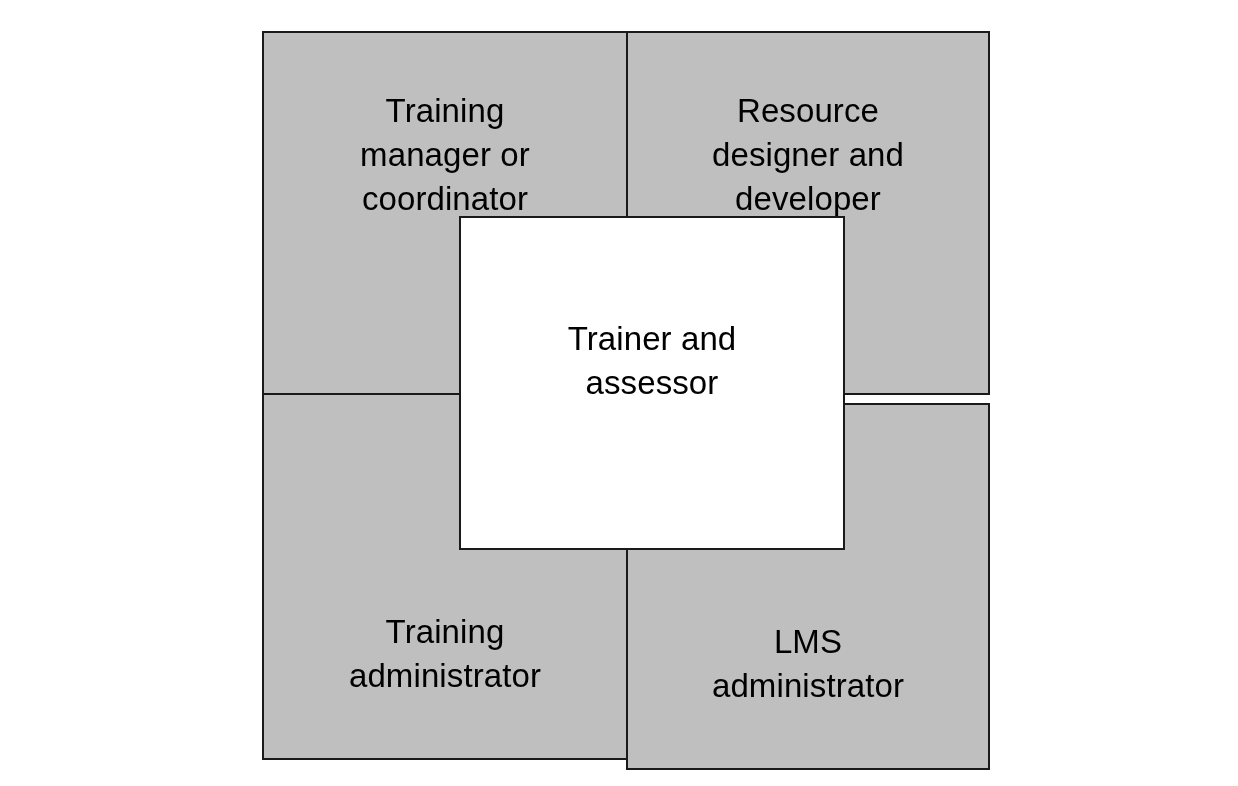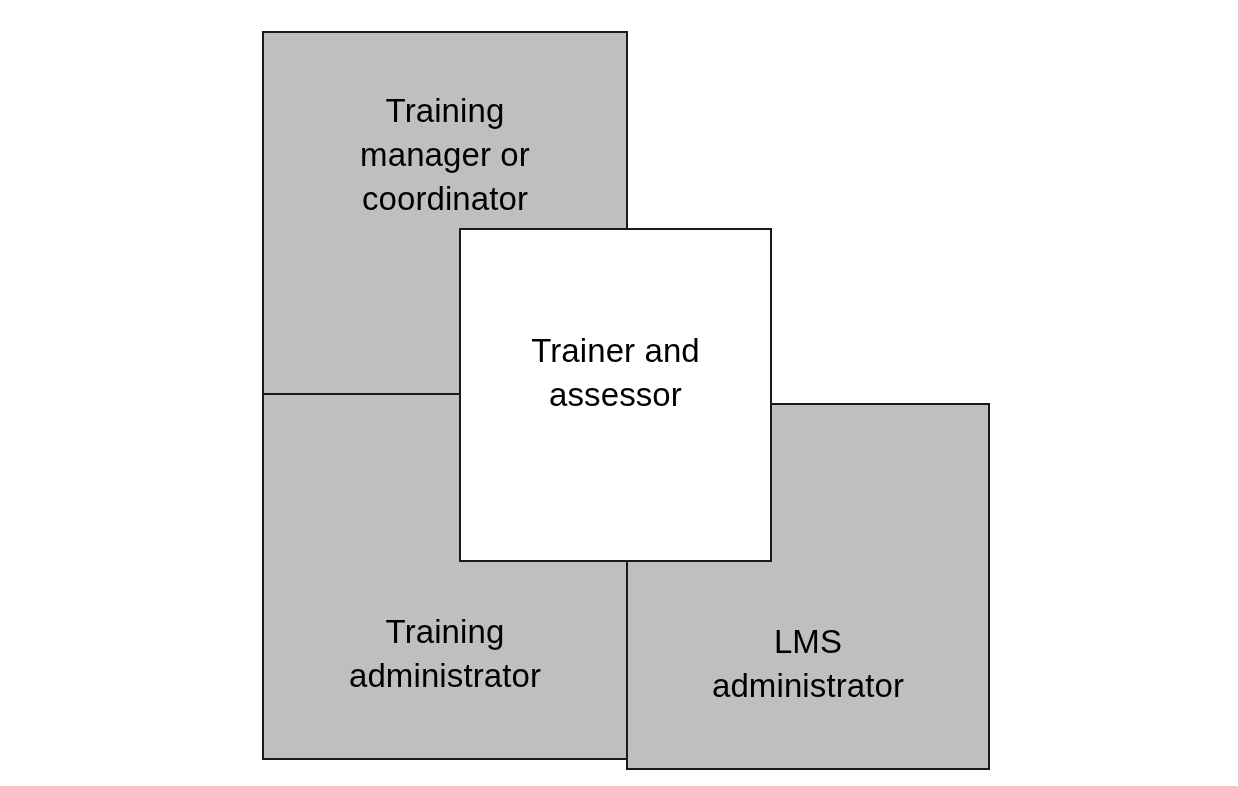--- a/index.html
+++ b/index.html
@@ -60,22 +60,22 @@
   }
   .quadrant.top-left    .quad-label,
   .quadrant.top-right   .quad-label { top: 56px; }
   .quadrant.bottom-left .quad-label,
   .quadrant.bottom-right .quad-label { top: 215px; }
 
   
   .center-box {
     position: absolute;
     left: 459px;
-    top: 228px;
-    width: 313px;
+    top: 216px;
+    width: 386px;
     height: 334px;
     box-sizing: border-box;
     background: #ffffff;
     border: 2.5px solid #1a1a1a;
     display: flex;
     align-items: center;
     justify-content: center;
   }
   .center-box .center-label {
     position: relative;
@@ -95,20 +95,25 @@
 <div id="diagram-canvas">
 
   <div class="quadrant-frame">
 
     <div class="quadrant top-left">
       <div class="quad-label">Training
 manager or
 coordinator</div>
     </div>
 
+    <div class="quadrant top-right">
+      <div class="quad-label">Resource
+designer and
+developer</div>
+    </div>
 
     <div class="quadrant bottom-left">
       <div class="quad-label">Training
 administrator</div>
     </div>
 
     <div class="quadrant bottom-right">
       <div class="quad-label">LMS
 administrator</div>
     </div>

